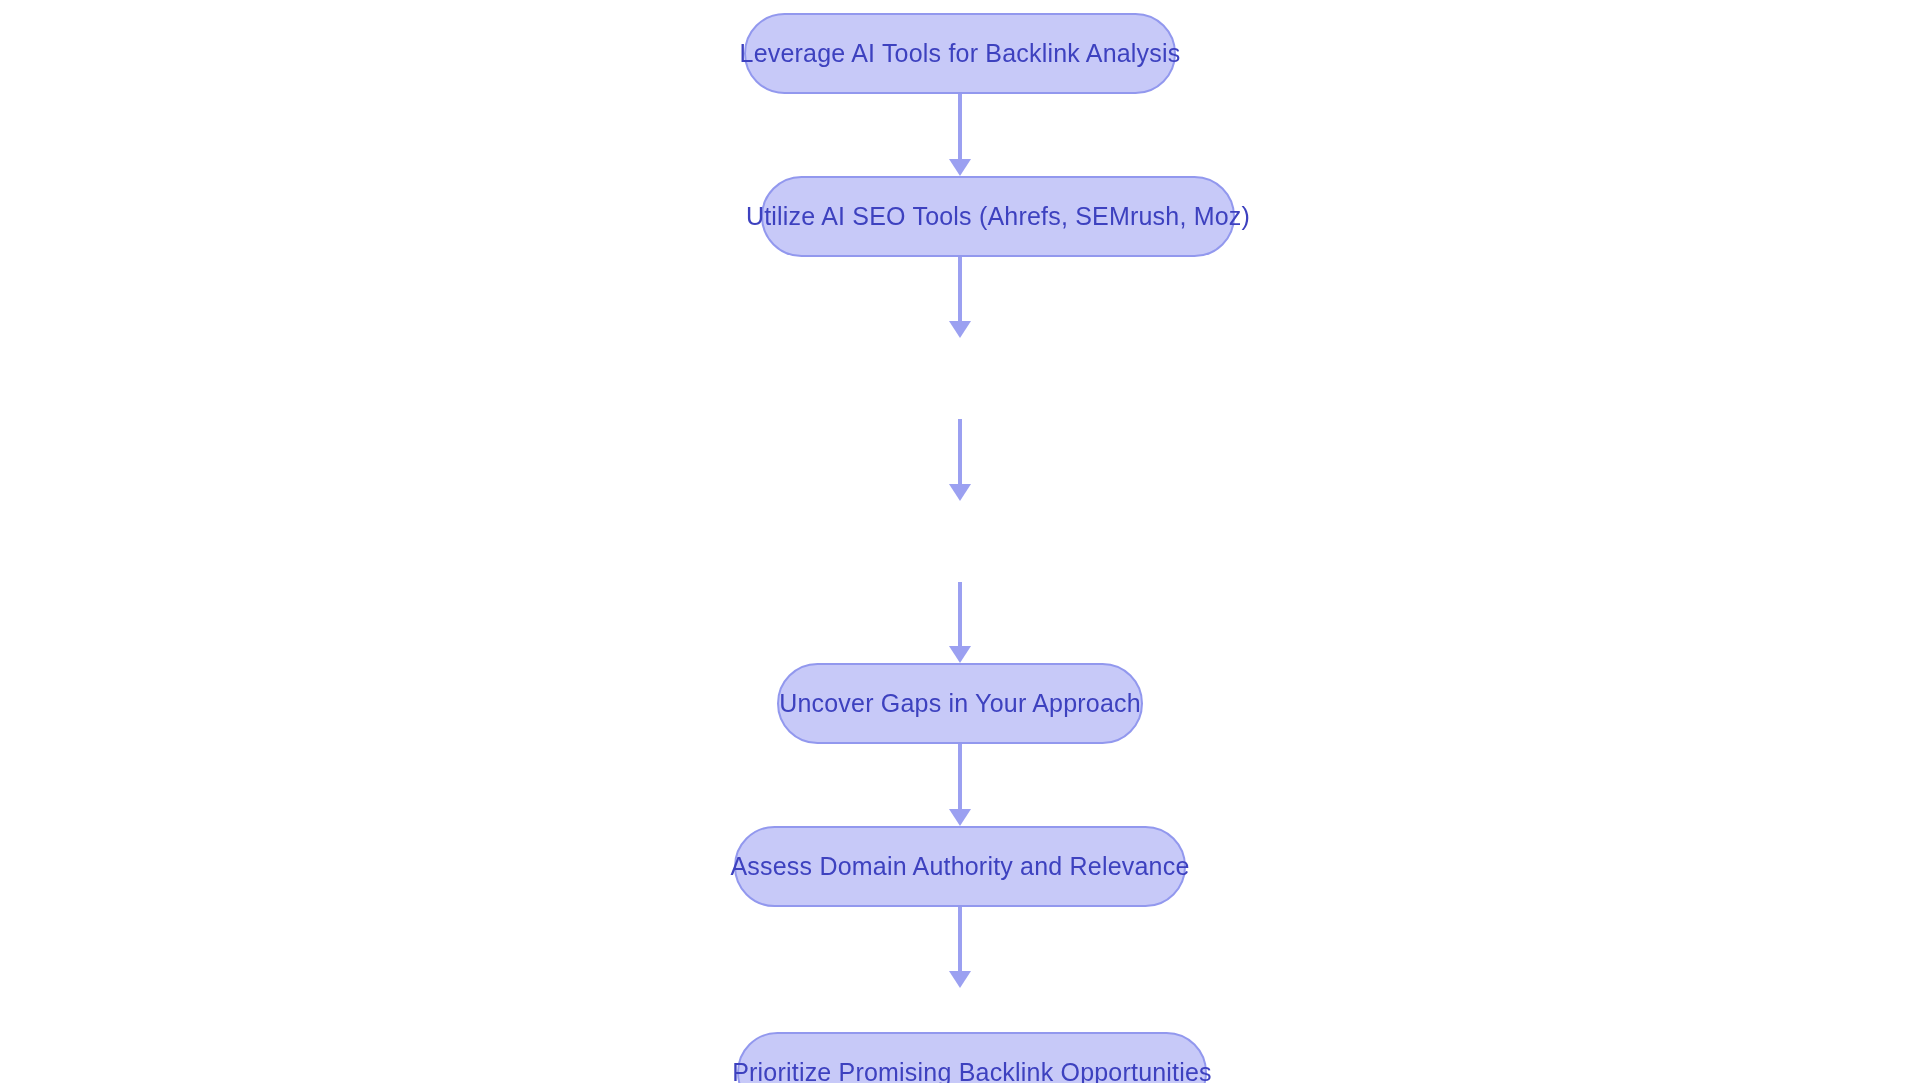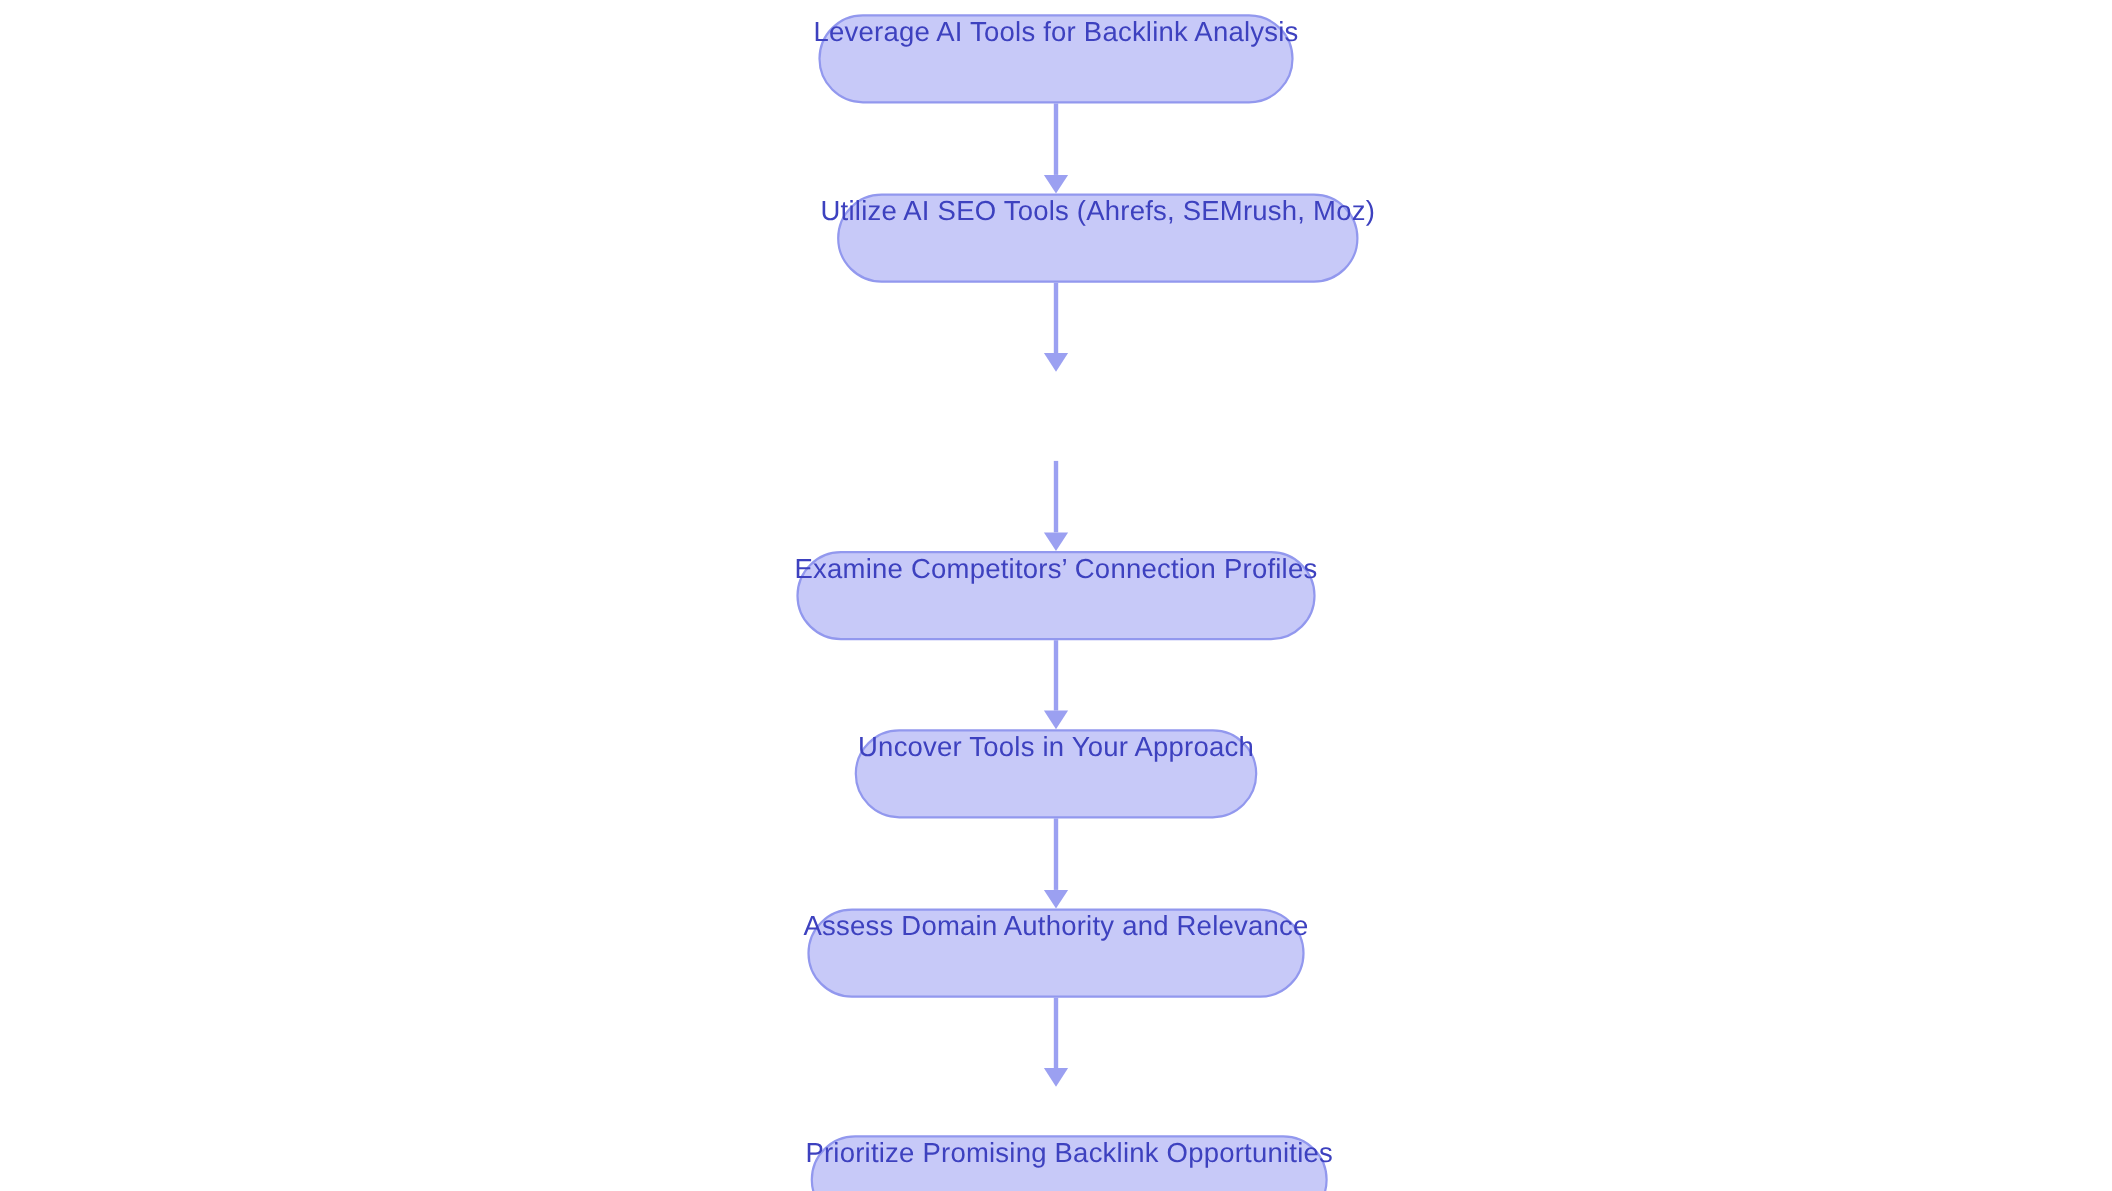--- a/index.html
+++ b/index.html
@@ -23,21 +23,21 @@
     background: var(--background);
     overflow: hidden;
   }
   .node {
     position: absolute;
     height: 81px;
     border-radius: 41px;
     background: var(--node-fill);
     border: 2px solid var(--node-border);
     display: flex;
-    align-items: flex-start;
+    align-items: center;
     justify-content: center;
     text-align: center;
   }
   .node-label {
     font-size: 25px;
     font-weight: 400;
     letter-spacing: 0.2px;
     color: var(--node-text);
     white-space: nowrap;
     padding: 0 20px;
@@ -84,31 +84,28 @@
     <div class="arrow-line"></div>
     <div class="arrow-head"></div>
   </div>
 
 
   <div class="arrow" style="left:948px; top:419px; height:82px">
     <div class="arrow-line"></div>
     <div class="arrow-head"></div>
   </div>
 
-  <div class="node" style="left:724px; top:501px; width:472px;">
-    <span class="node-label">Examine Competitors’ Connection Profiles</span>
-  </div>
 
   <div class="arrow" style="left:948px; top:582px; height:81px">
     <div class="arrow-line"></div>
     <div class="arrow-head"></div>
   </div>
 
   <div class="node" style="left:777px; top:663px; width:366px;">
-    <span class="node-label">Uncover Tools in Your Approach</span>
+    <span class="node-label">Uncover Gaps in Your Approach</span>
   </div>
 
   <div class="arrow" style="left:948px; top:744px; height:82px">
     <div class="arrow-line"></div>
     <div class="arrow-head"></div>
   </div>
 
   <div class="node" style="left:734px; top:826px; width:452px;">
     <span class="node-label">Assess Domain Authority and Relevance</span>
   </div>

